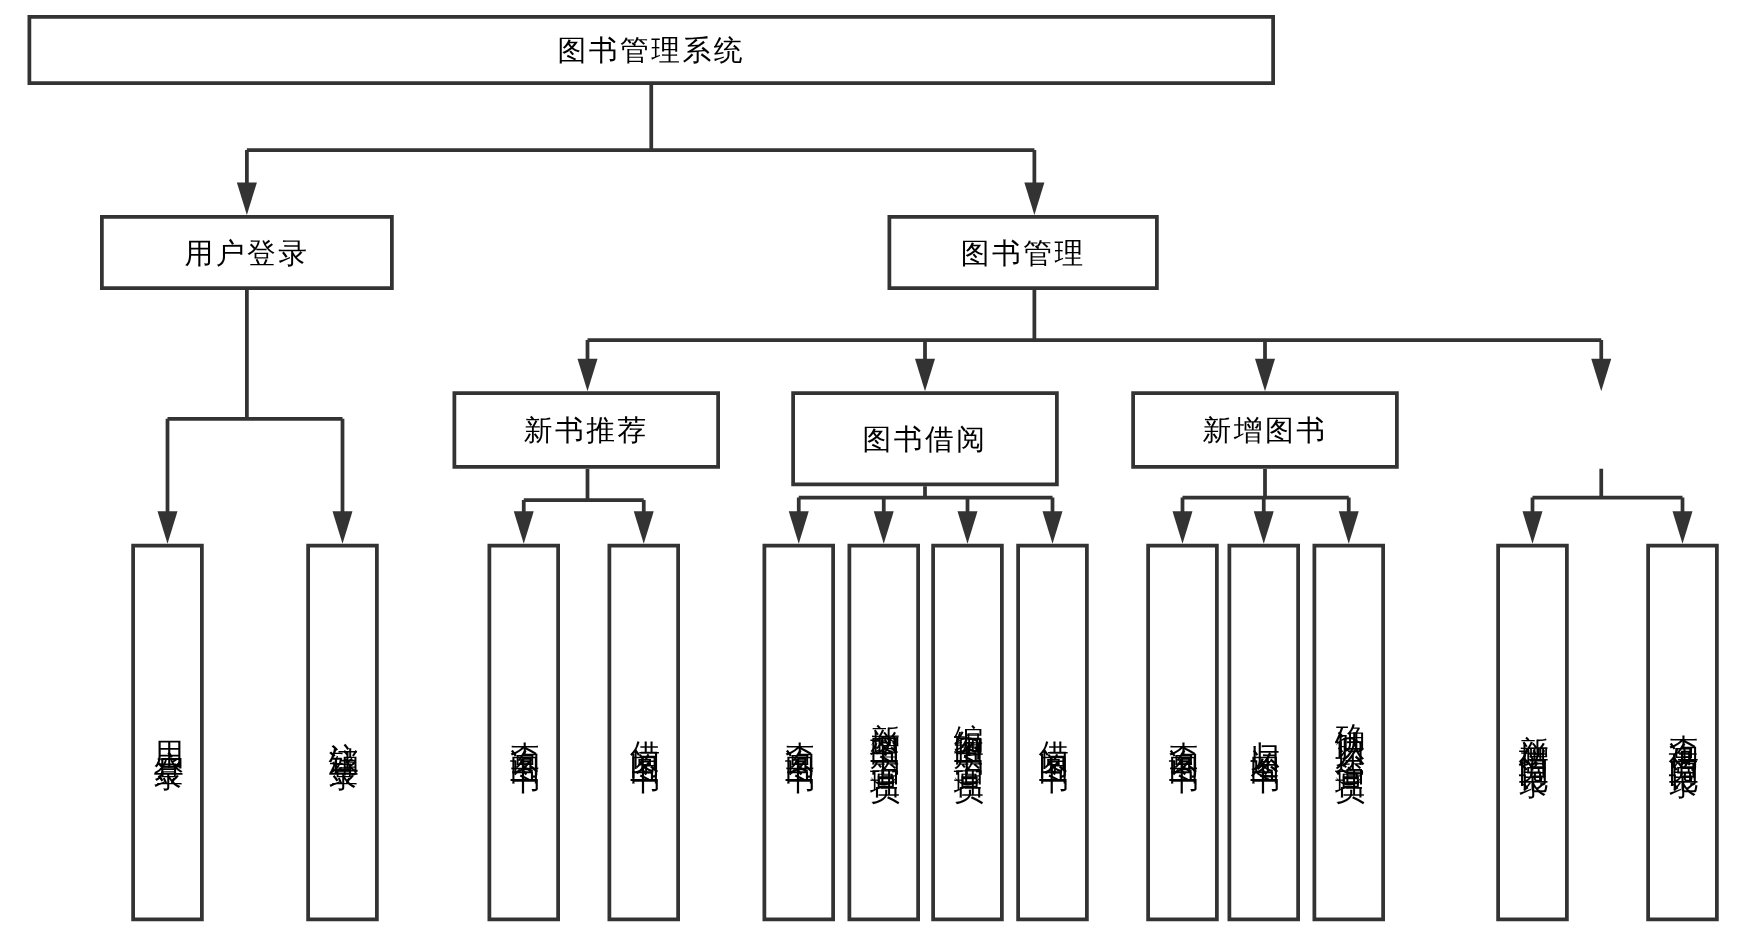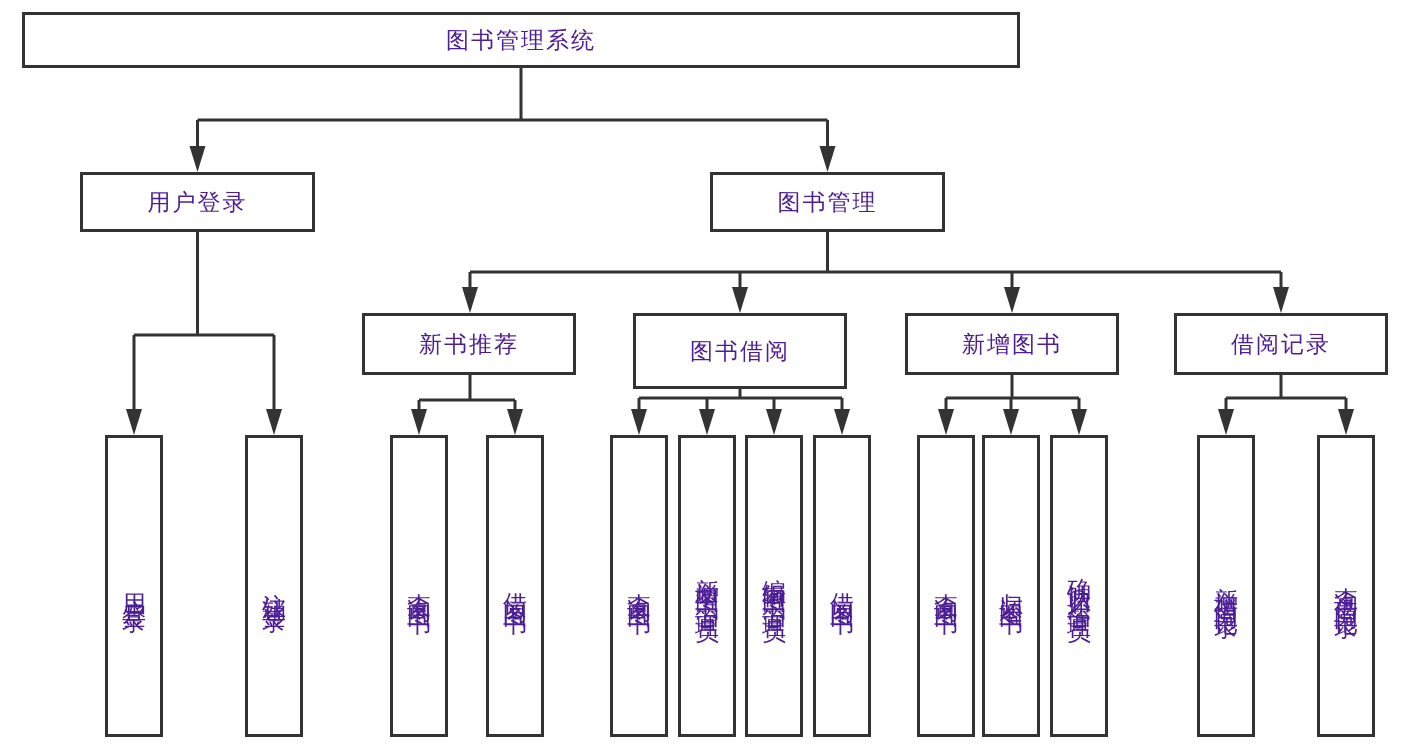--- a/index.html
+++ b/index.html
@@ -10,21 +10,21 @@
     font-family:"Liberation Sans","DejaVu Sans",sans-serif;
     overflow:hidden;
   }
   #wires{position:absolute;left:0;top:0;width:1405px;height:747px;}
   .node{
     position:absolute;
     box-sizing:border-box;
     background:#ffffff;
     border:3px solid #333333;
     display:flex;align-items:center;justify-content:center;
-    color:#4c1d95;
+    color:#000000;
     font-size:23px;
     letter-spacing:2px;
     z-index:2;
   }
   .node.vert{
     writing-mode:vertical-rl;
     text-orientation:mixed;
     font-size:24px;
     letter-spacing:6px;
     line-height:1;
@@ -87,26 +87,25 @@
       <polygon points="1071,409 1087,409 1079,435"></polygon>
 
       <polygon points="1218,409 1234,409 1226,435"></polygon>
       <polygon points="1338,409 1354,409 1346,435"></polygon>
     </g>
   </svg>
 
   <div class="node" style="left:22px;top:12px;width:998px;height:56px;">图书管理系统</div>
 
   <div class="node" style="left:80px;top:172px;width:235px;height:60px;">用户登录</div>
-  <div class="node" style="left:710px;top:172px;width:235px;height:60px;">图书管理</div>
+  <div class="node" style="left:710px;top:172px;width:217px;height:60px;">图书管理</div>
 
   <div class="node" style="left:362px;top:313px;width:214px;height:62px;">新书推荐</div>
   <div class="node" style="left:633px;top:313px;width:214px;height:76px;">图书借阅</div>
   <div class="node" style="left:905px;top:313px;width:214px;height:62px;">新增图书</div>
-  <div class="node" style="left:1174px;top:313px;width:214px;height:62px;">借阅记录</div>
 
   <div class="node vert" style="left:105px;top:435px;width:58px;height:302px;">用户登录</div>
   <div class="node vert" style="left:245px;top:435px;width:58px;height:302px;">注销登录</div>
 
   <div class="node vert" style="left:390px;top:435px;width:58px;height:302px;">查询图书</div>
   <div class="node vert" style="left:486px;top:435px;width:58px;height:302px;">借阅图书</div>
 
   <div class="node vert" style="left:610px;top:435px;width:58px;height:302px;">查询图书</div>
   <div class="node vert" style="left:678px;top:435px;width:58px;height:302px;">新增图书（管理员）</div>
   <div class="node vert" style="left:745px;top:435px;width:58px;height:302px;">编辑图书（管理员）</div>

